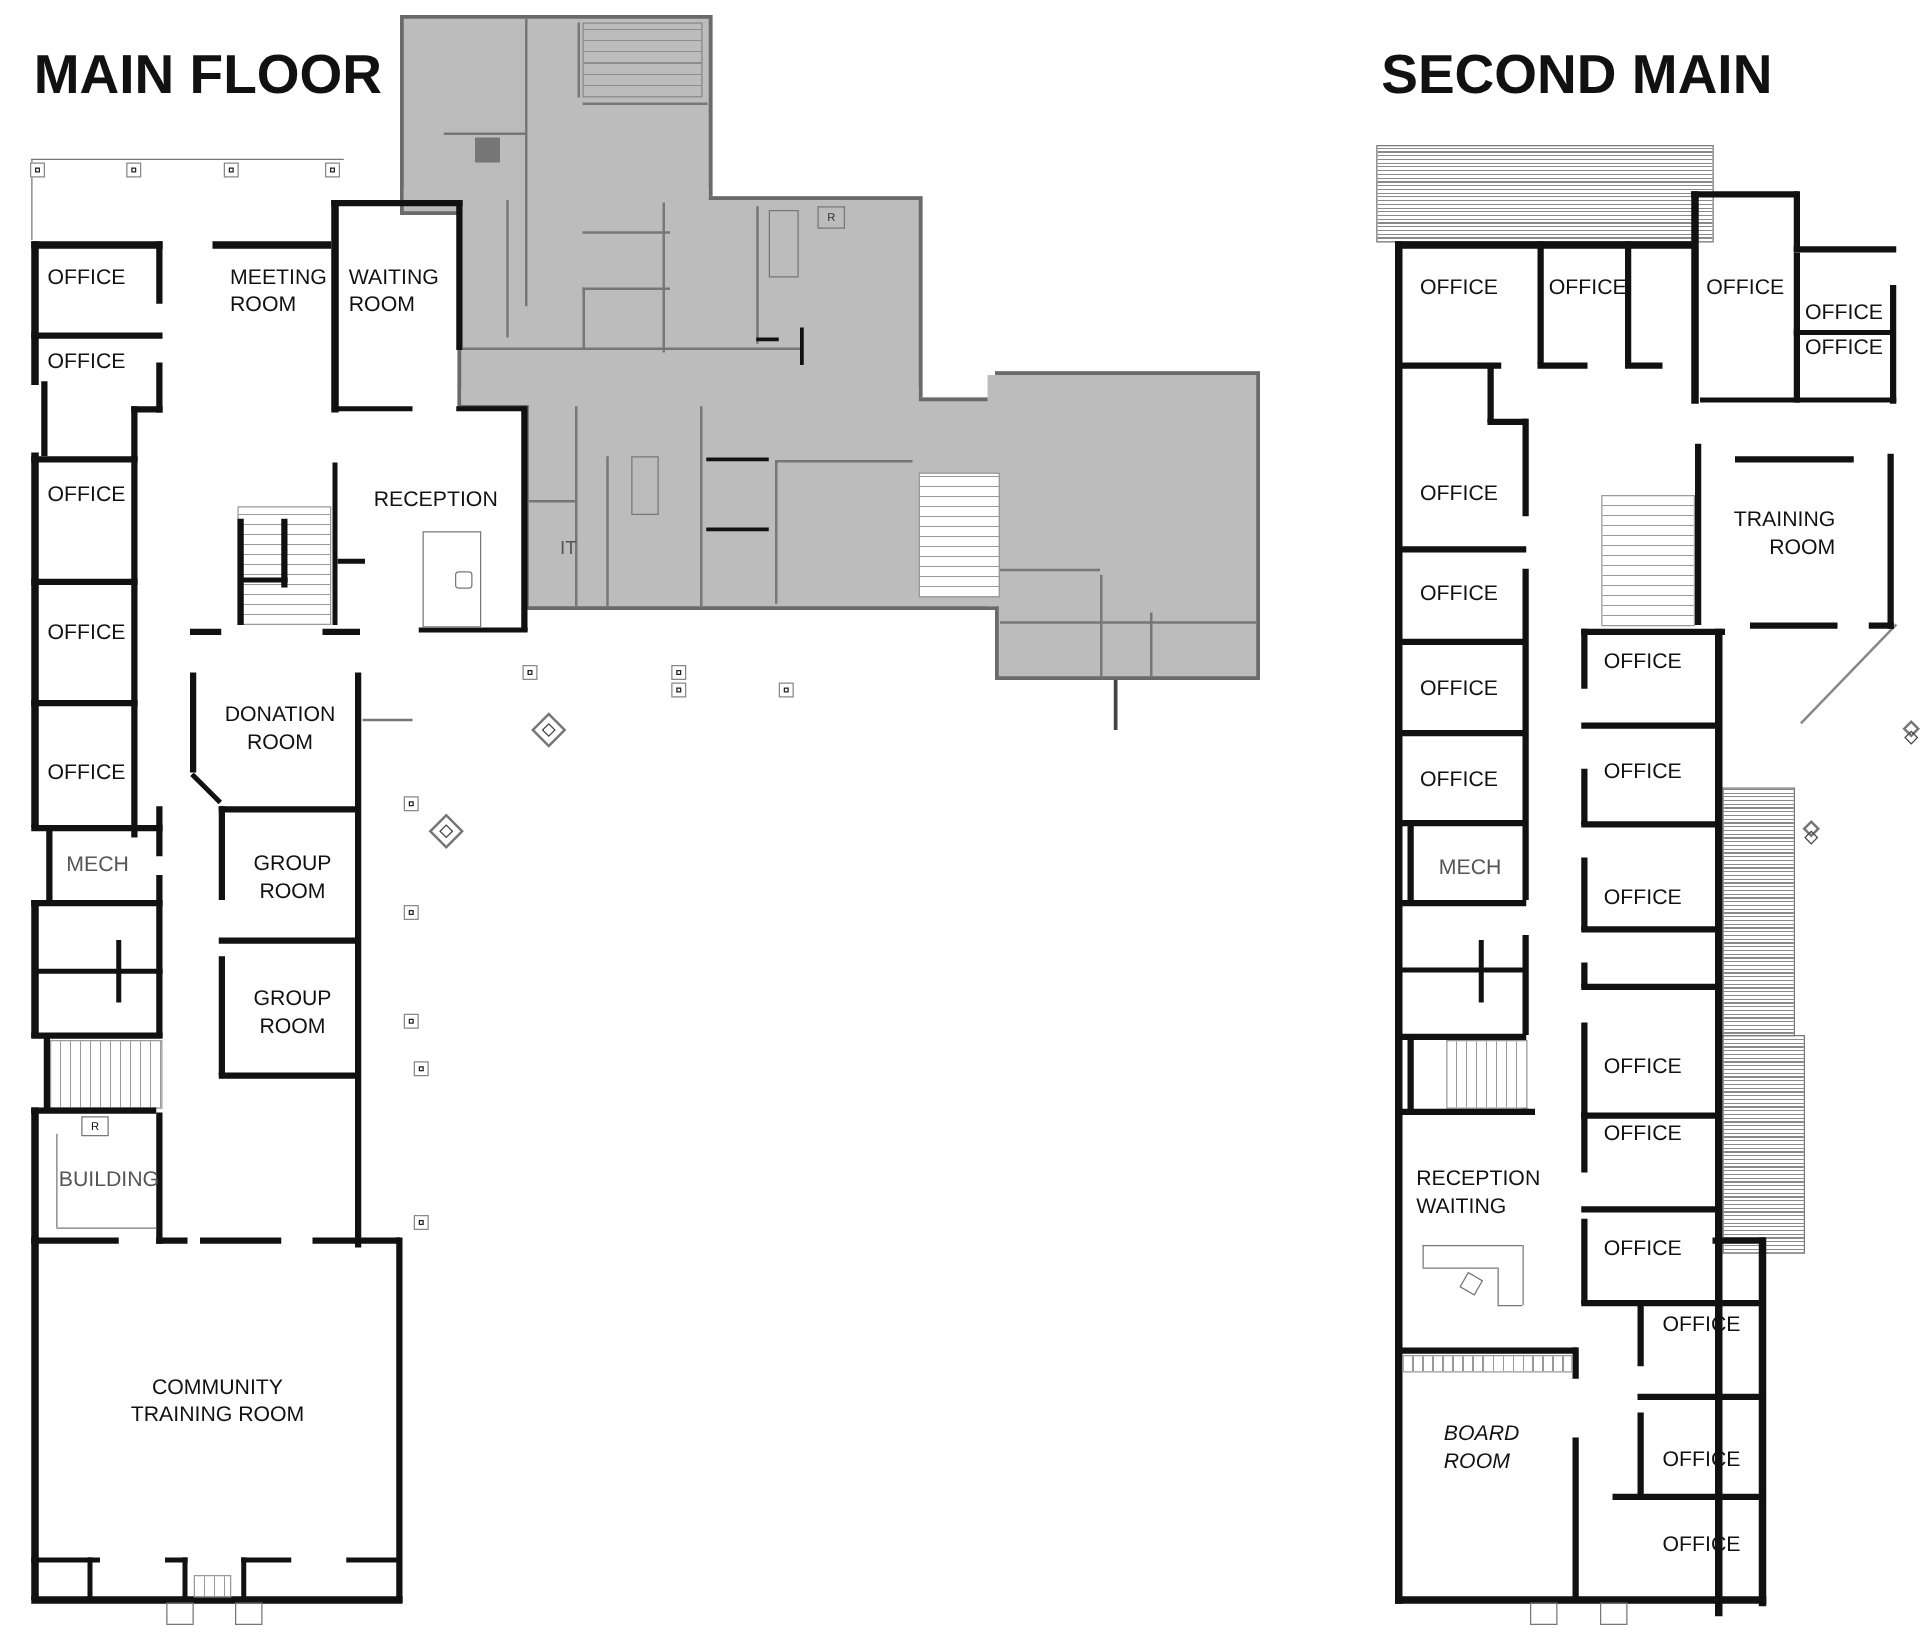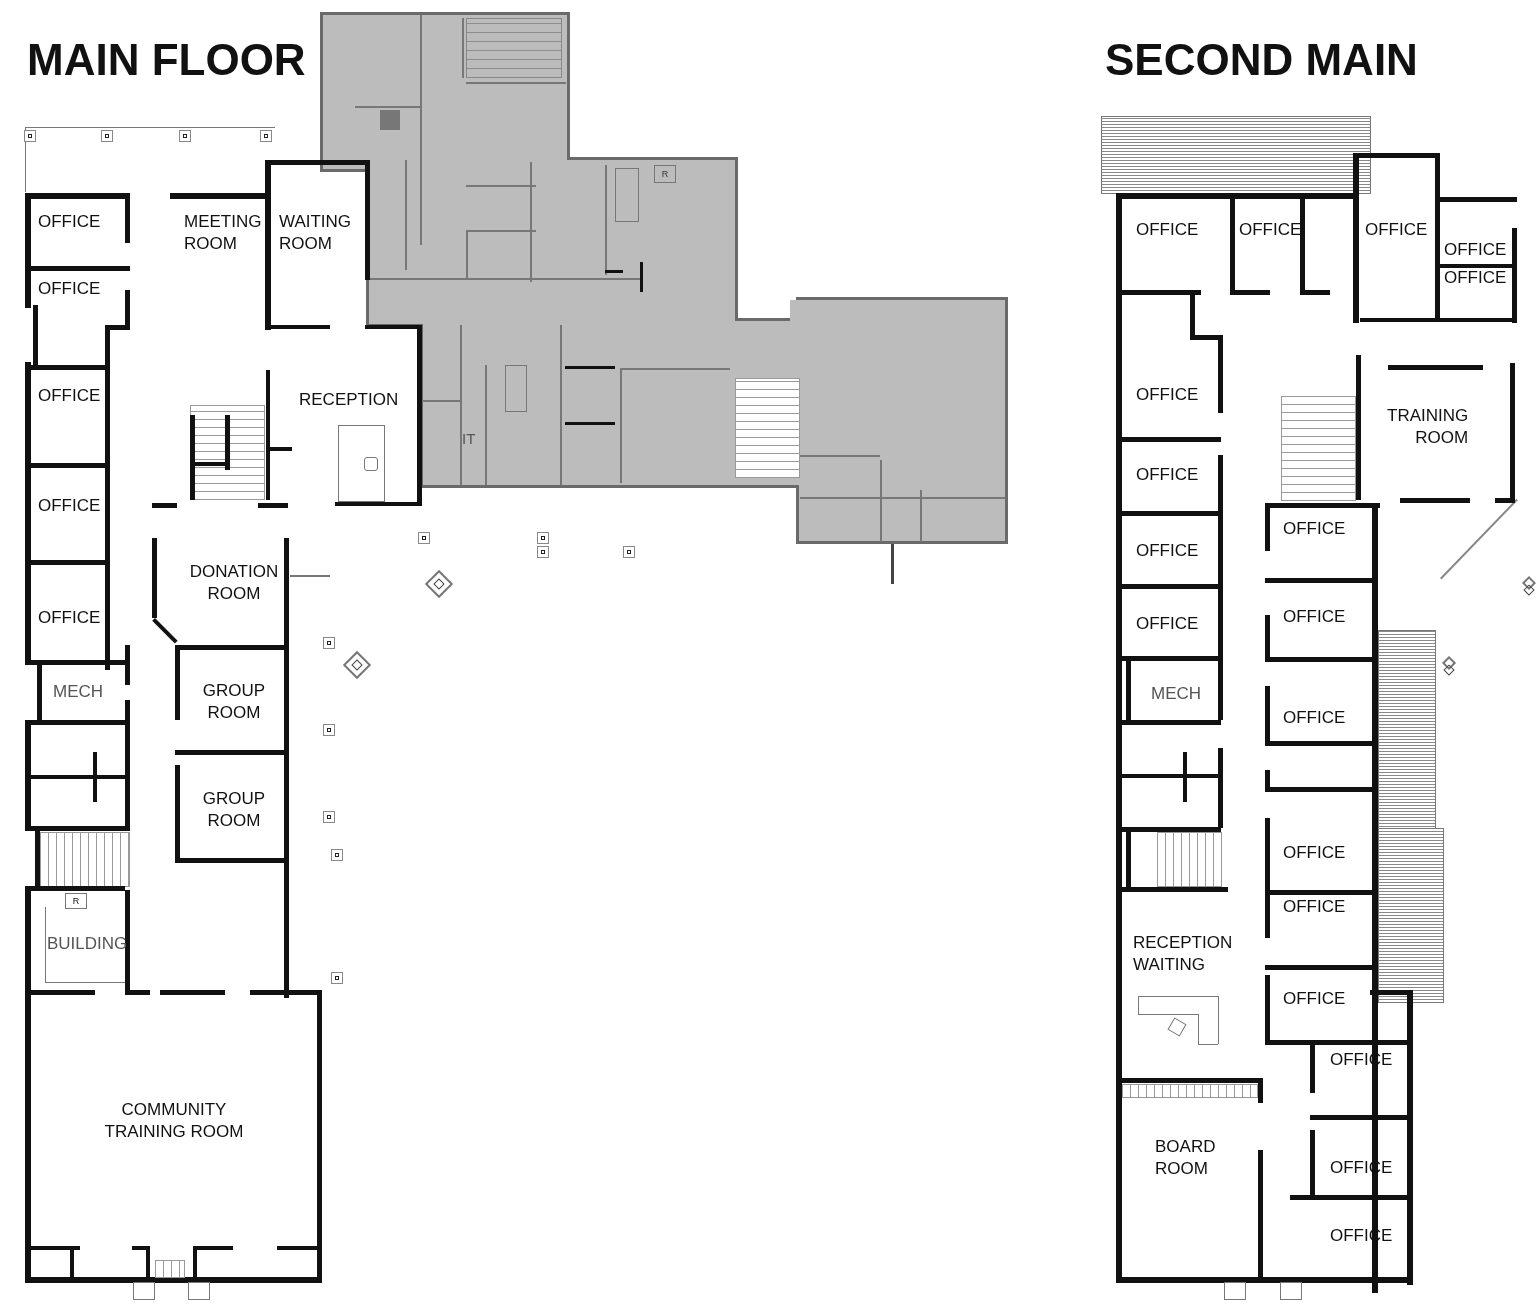--- a/index.html
+++ b/index.html
@@ -69,21 +69,21 @@
   <div class="tw" style="left:560px; top:325px; width:2px; height:160px;"></div>
   <div class="w" style="left:565px; top:366px; width:50px; height:3px;"></div>
   <div class="w" style="left:565px; top:422px; width:50px; height:3px;"></div>
   <div class="tw" style="left:620px; top:368px; width:2px; height:115px;"></div>
   <div class="tw" style="left:620px; top:368px; width:110px; height:2px;"></div>
   <div class="stairs" style="left:735px; top:378px; width:65px; height:100px;"></div>
   <div class="tw" style="left:800px; top:455px; width:80px; height:2px;"></div>
   <div class="tw" style="left:880px; top:460px; width:2px; height:82px;"></div>
   <div class="tw" style="left:920px; top:490px; width:2px; height:52px;"></div>
   <div class="tw" style="left:800px; top:497px; width:205px; height:2px;"></div>
-  <div class="lbl gray" style="left:462px; top:428px; font-size:15px;">IT</div>
+  <div class="lbl gray" style="left:448px; top:428px; font-size:15px;">IT</div>
 
   <div class="pointer" style="left:891px; top:544px; width:3px; height:40px;"></div>
 </div>
 
 <div class="plan">
 
   <div class="tw" style="left:25px; top:127px; width:250px; height:1px;"></div>
   <div class="tw" style="left:25px; top:127px; width:1px; height:65px;"></div>
   <div class="col" style="left:24px; top:130px;"></div>
   <div class="col" style="left:101px; top:130px;"></div>
@@ -188,21 +188,21 @@
     <div>MEETING</div>
     <div>ROOM</div>
   </div>
   <div class="lbl" style="left:279px; top:211px;">
     <div>WAITING</div>
     <div>ROOM</div>
   </div>
   <div class="lbl" style="left:38px; top:385px;">OFFICE</div>
   <div class="lbl" style="left:299px; top:389px;">RECEPTION</div>
   <div class="lbl" style="left:38px; top:495px;">OFFICE</div>
-  <div class="lbl center" style="left:182px; top:561px; width:104px;">
+  <div class="lbl center" style="left:172px; top:561px; width:104px;">
     <div>DONATION</div>
     <div>ROOM</div>
   </div>
   <div class="lbl" style="left:38px; top:607px;">OFFICE</div>
   <div class="lbl gray" style="left:53px; top:681px;">MECH</div>
   <div class="lbl center" style="left:190px; top:680px; width:88px;">
     <div>GROUP</div>
     <div>ROOM</div>
   </div>
   <div class="lbl center" style="left:190px; top:788px; width:88px;">
@@ -326,19 +326,19 @@
   <div class="lbl gray" style="left:1151px; top:683px;">MECH</div>
   <div class="lbl" style="left:1283px; top:707px;">OFFICE</div>
   <div class="lbl" style="left:1283px; top:842px;">OFFICE</div>
   <div class="lbl" style="left:1283px; top:896px;">OFFICE</div>
   <div class="lbl" style="left:1133px; top:932px;">
     <div>RECEPTION</div>
     <div>WAITING</div>
   </div>
   <div class="lbl" style="left:1283px; top:988px;">OFFICE</div>
   <div class="lbl" style="left:1330px; top:1049px;">OFFICE</div>
-  <div class="lbl" style="left:1155px; top:1136px;">
+  <div class="lbl" style="left:1155px; top:1136px;font-style:italic;">
     <div>BOARD</div>
     <div>ROOM</div>
   </div>
   <div class="lbl" style="left:1330px; top:1157px;">OFFICE</div>
   <div class="lbl" style="left:1330px; top:1225px;">OFFICE</div>
 </div>
 
 </body></html>

